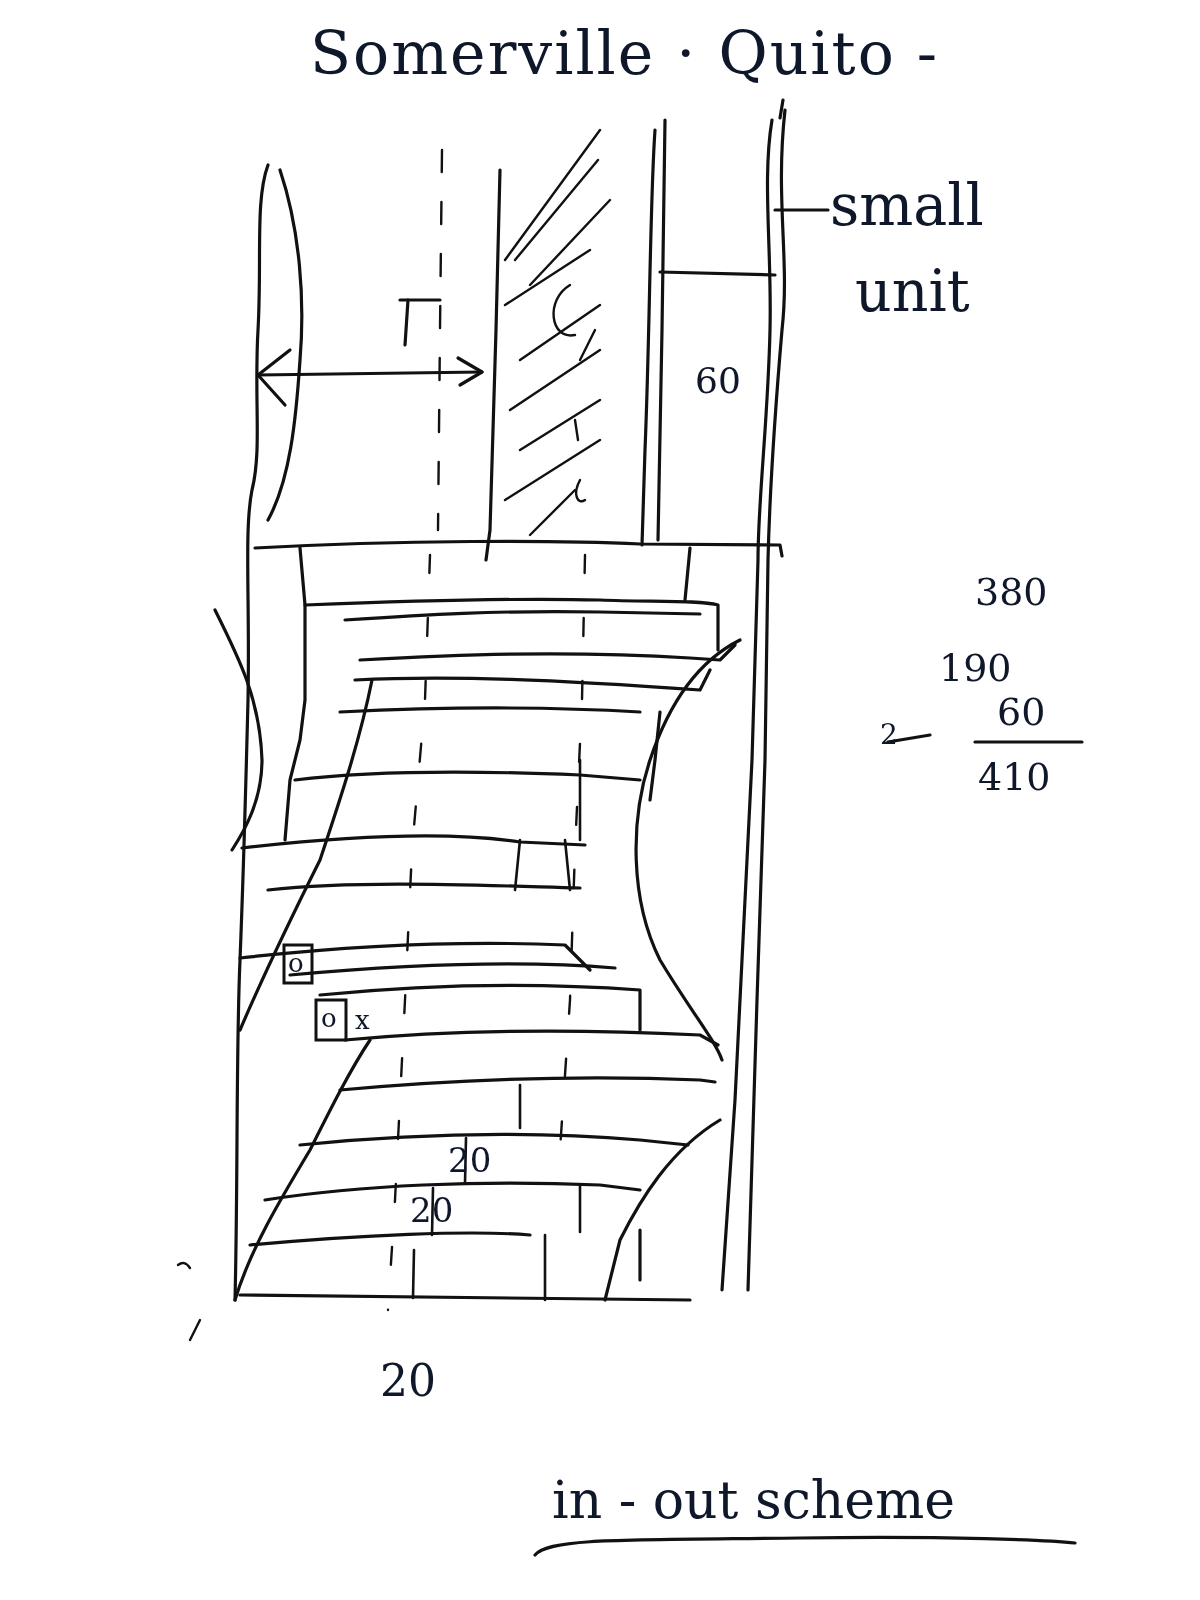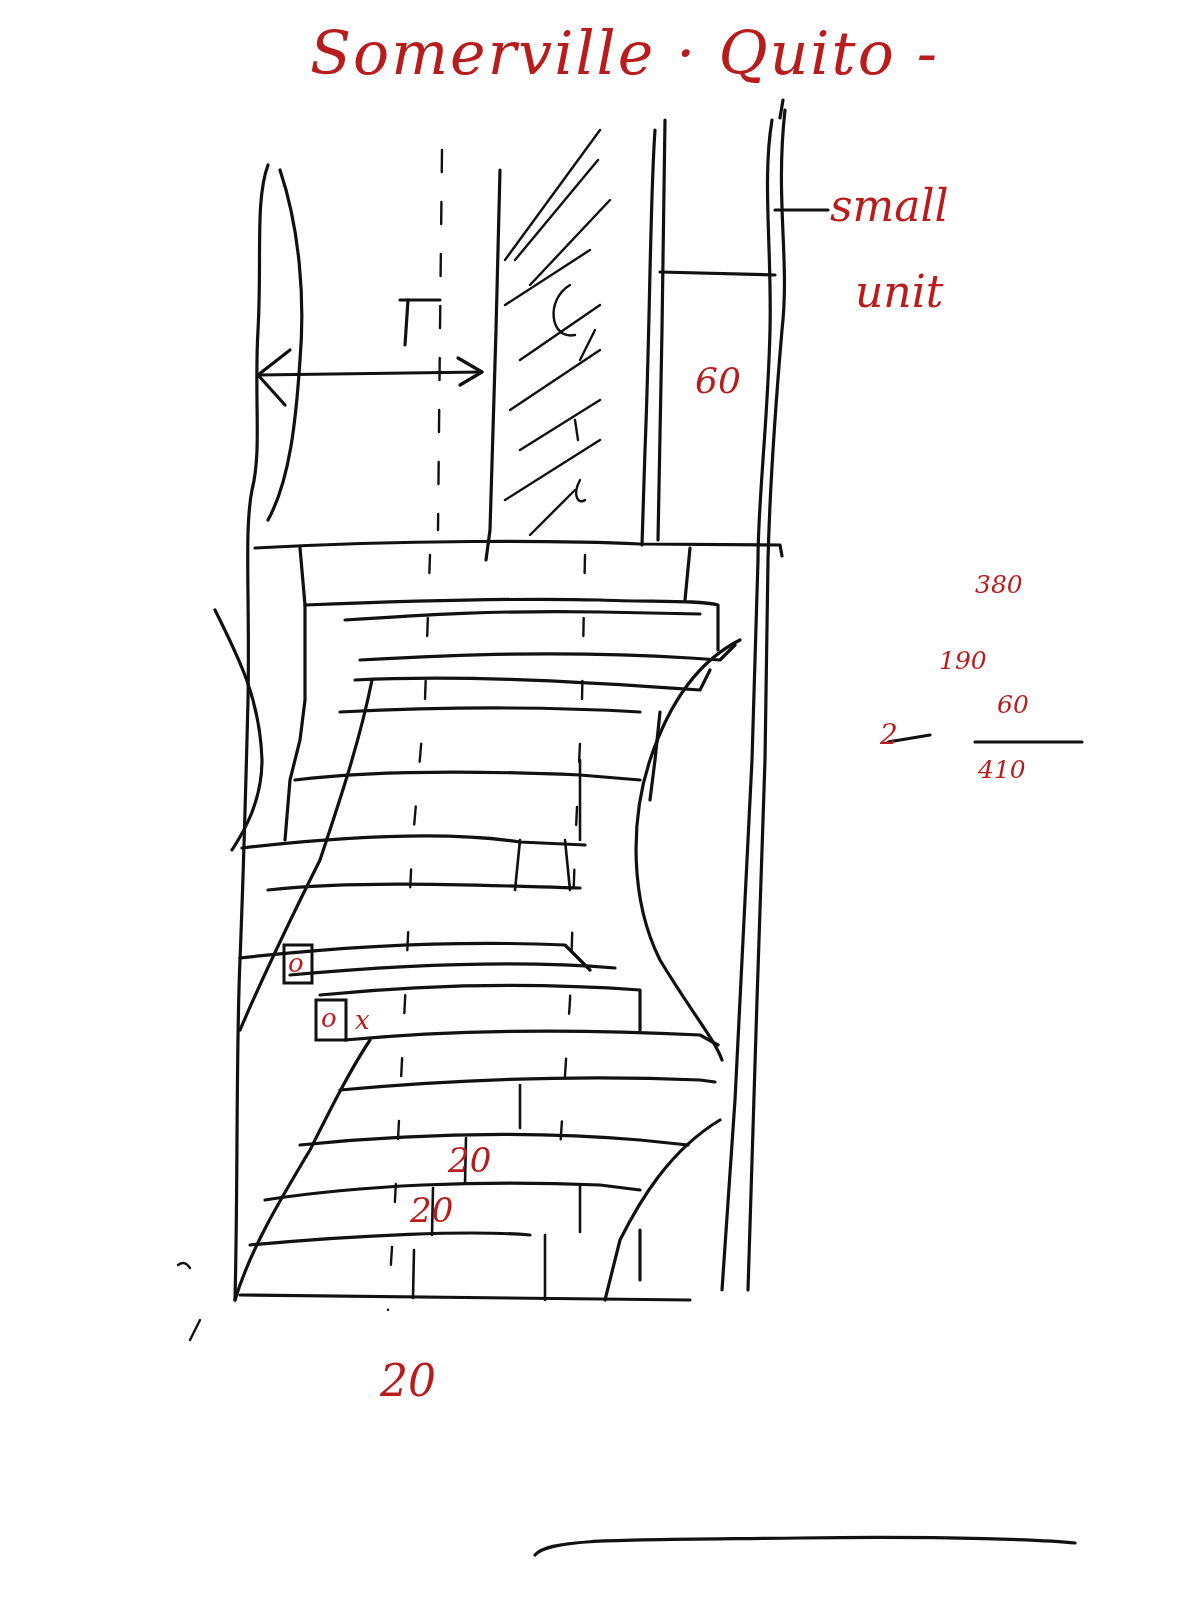--- a/index.html
+++ b/index.html
@@ -1,21 +1,21 @@
 <!DOCTYPE html>
 <html><head>
 <meta charset="utf-8">
 <style>
   html, body { margin: 0; padding: 0; background: #ffffff; }
   body { width: 1200px; height: 1600px; position: relative; overflow: hidden; font-family: "DejaVu Sans", sans-serif; }
   .canvas { position: absolute; left: 0; top: 0; width: 1200px; height: 1600px; }
-  .hand { position: absolute; color: #b91c1c; font-family: "DejaVu Serif", serif; font-style: italic; white-space: nowrap; }
+  .hand { position: absolute; color: #0f172a; font-family: "DejaVu Serif", serif; white-space: nowrap; }
   .title { left: 310px; top: 18px; font-size: 60px; letter-spacing: 2px; }
-  .note { font-size: 44px; margin-top: 8px; }
-  .calc { font-size: 25px; }
+  .note { font-size: 57px; }
+  .calc { font-size: 38px; }
   .dim { font-size: 36px; }
   svg path, svg line, svg polyline { fill: none; stroke: #111; stroke-width: 3.2; stroke-linecap: round; stroke-linejoin: round; }
   svg .thin { stroke-width: 2.4; }
   svg .tick { stroke-width: 2.6; }
 </style>
 </head>
 <body>
 
 <div class="canvas">
   <svg width="1200" height="1600" viewBox="0 0 1200 1600" style="position:absolute;left:0;top:0">
@@ -108,13 +108,14 @@
   <div class="hand calc" style="left:978px;top:755px">410</div>
   <div class="hand calc" style="left:880px;top:718px;font-size:28px">2</div>
 
   <div class="hand" style="left:288px;top:948px;font-size:26px">o</div>
   <div class="hand" style="left:321px;top:1003px;font-size:26px">o</div>
   <div class="hand" style="left:355px;top:1005px;font-size:26px">x</div>
   <div class="hand dim" style="left:448px;top:1140px;font-size:34px">20</div>
   <div class="hand dim" style="left:410px;top:1190px;font-size:34px">20</div>
   <div class="hand dim" style="left:380px;top:1355px;font-size:44px">20</div>
 
+  <div class="hand" style="left:552px;top:1470px;font-size:52px">in - out scheme</div>
 </div>
 
 </body></html>

